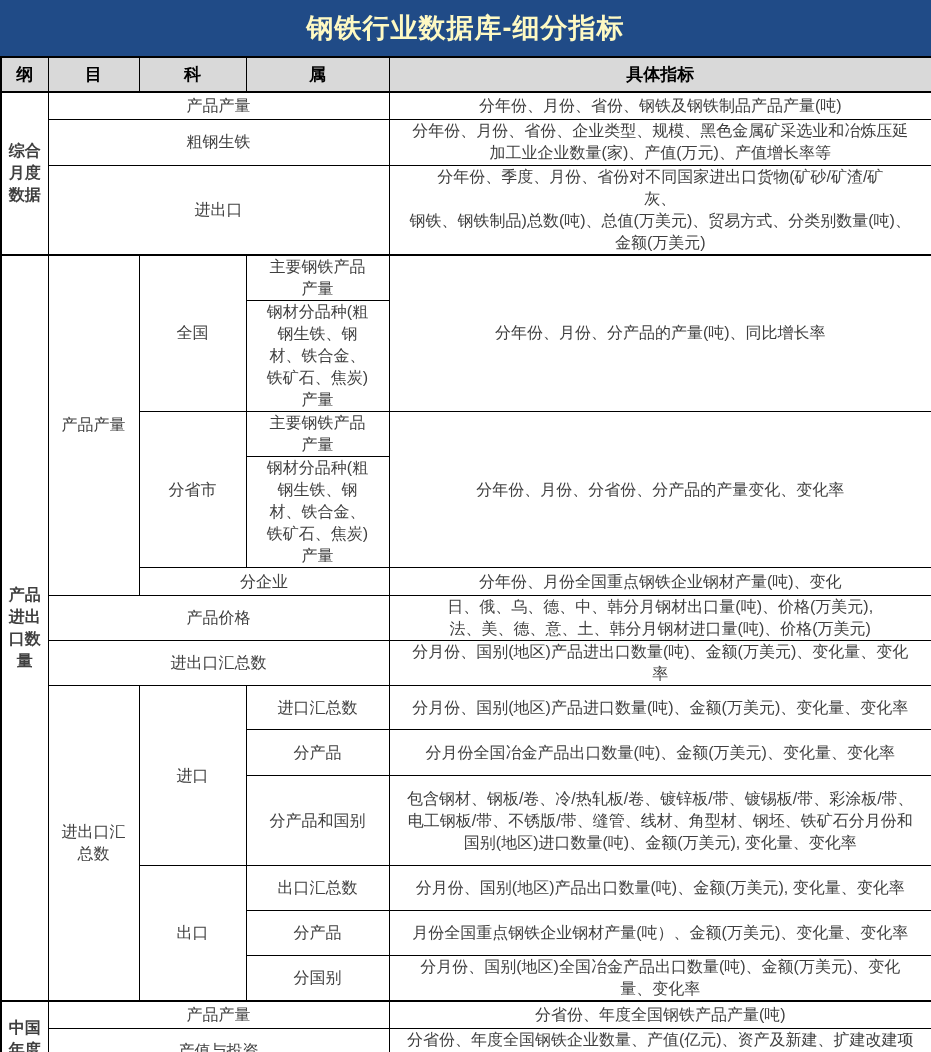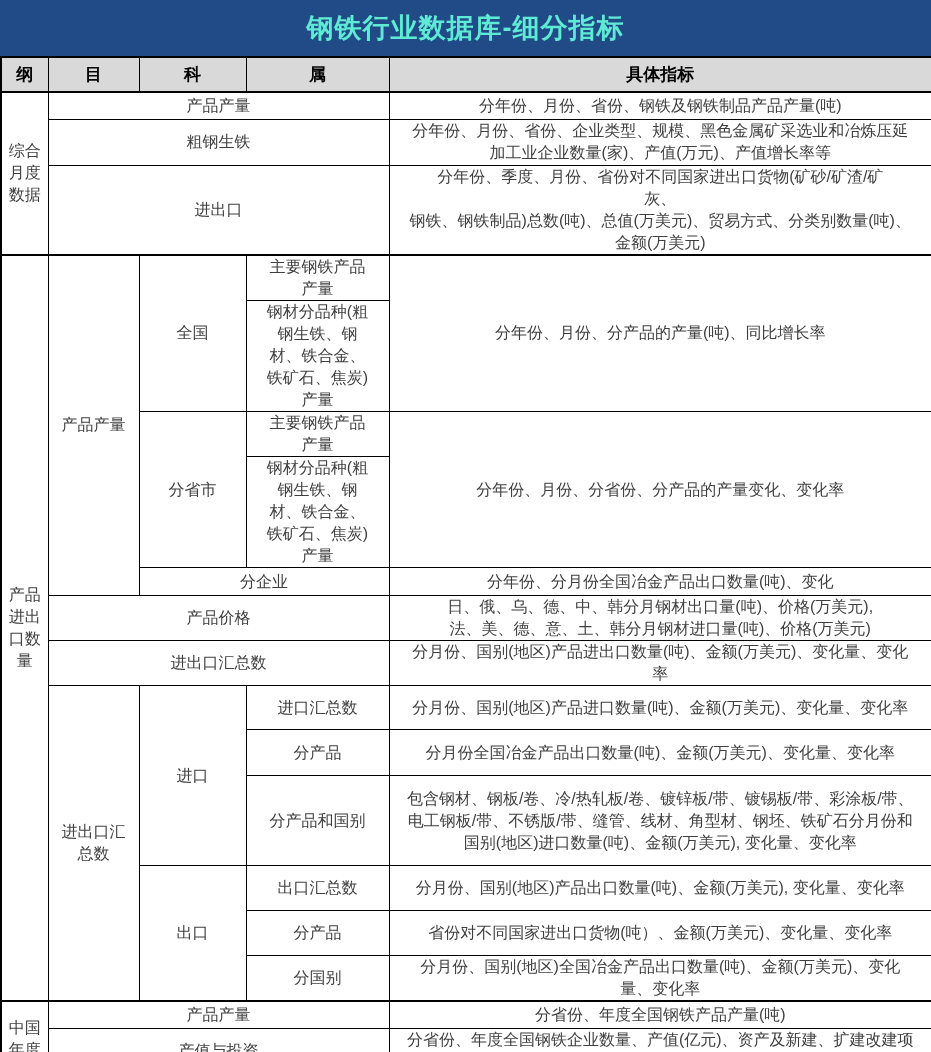--- a/index.html
+++ b/index.html
@@ -1,36 +1,36 @@
 <!DOCTYPE html>
 <html><head>
 <meta charset="utf-8">
 <style>
   html,body{margin:0;padding:0;background:#fff;}
   .page{width:931px;font-family:"Liberation Sans","DejaVu Sans",sans-serif;color:#3f3f3f;}
   .title-bar{
-    height:56px;background:#204B87;color:#5eead4;
+    height:56px;background:#204B87;color:#fef9c3;
     display:flex;align-items:center;justify-content:center;
     font-size:27px;font-weight:bold;letter-spacing:1px;
   }
   table.db{
     border-collapse:collapse;table-layout:fixed;width:931px;
     font-size:16px;line-height:22px;
   }
   table.db td,table.db th{
     border:1px solid #000;text-align:center;vertical-align:middle;
     white-space:pre-line;word-break:break-all;overflow:hidden;
   }
   table.db{border:2px solid #000;}
   tr.hdr th{
     background:#D9D9D9;color:#000;font-weight:bold;font-size:17px;
     height:33px;border-bottom:2px solid #000;padding:0 2px;
   }
   tr.sec>td{border-top:2px solid #000;}
-  td.gang{padding:0 2px;}
+  td.gang{padding:0 2px;font-weight:bold;}
   td.mu{padding:0 8px;}
   td.ke{padding:0 8px;}
   td.shu{padding:0 20px;}
   td.item{padding:0 8px;}
   td.ind{padding:0 15px;}
 </style>
 </head>
 <body>
 
 <div class="page">
@@ -84,21 +84,21 @@
     <tr style="height:44px">
       <td class="ke" rowspan="2">分省市</td>
       <td class="shu">主要钢铁产品产量</td>
       <td class="ind" rowspan="2">分年份、月份、分省份、分产品的产量变化、变化率</td>
     </tr>
     <tr style="height:88px">
       <td class="shu">钢材分品种(粗钢生铁、钢材、铁合金、铁矿石、焦炭)产量</td>
     </tr>
     <tr style="height:28px">
       <td class="item" colspan="2">分企业</td>
-      <td class="ind">分年份、分月份全国冶金产品出口数量(吨)、变化</td>
+      <td class="ind">分年份、月份全国重点钢铁企业钢材产量(吨)、变化</td>
     </tr>
     <tr style="height:45px">
       <td class="item" colspan="3">产品价格</td>
       <td class="ind">日、俄、乌、德、中、韩分月钢材出口量(吨)、价格(万美元),
 法、美、德、意、土、韩分月钢材进口量(吨)、价格(万美元)</td>
     </tr>
     <tr style="height:45px">
       <td class="item" colspan="3">进出口汇总数</td>
       <td class="ind">分月份、国别(地区)产品进出口数量(吨)、金额(万美元)、变化量、变化率</td>
     </tr>
@@ -116,21 +116,21 @@
       <td class="shu">分产品和国别</td>
       <td class="ind">包含钢材、钢板/卷、冷/热轧板/卷、镀锌板/带、镀锡板/带、彩涂板/带、电工钢板/带、不锈版/带、缝管、线材、角型材、钢坯、铁矿石分月份和国别(地区)进口数量(吨)、金额(万美元), 变化量、变化率</td>
     </tr>
     <tr style="height:45px">
       <td class="ke" rowspan="3">出口</td>
       <td class="shu">出口汇总数</td>
       <td class="ind">分月份、国别(地区)产品出口数量(吨)、金额(万美元), 变化量、变化率</td>
     </tr>
     <tr style="height:45px">
       <td class="shu">分产品</td>
-      <td class="ind">省份对不同国家进出口货物(吨）、金额(万美元)、变化量、变化率</td>
+      <td class="ind">月份全国重点钢铁企业钢材产量(吨）、金额(万美元)、变化量、变化率</td>
     </tr>
     <tr style="height:45px">
       <td class="shu">分国别</td>
       <td class="ind">分月份、国别(地区)全国冶金产品出口数量(吨)、金额(万美元)、变化量、变化率</td>
     </tr>
 
     <tr class="sec" style="height:27px">
       <td class="gang" rowspan="3">中国年度数据</td>
       <td class="item" colspan="3">产品产量</td>
       <td class="ind">分省份、年度全国钢铁产品产量(吨)</td>

